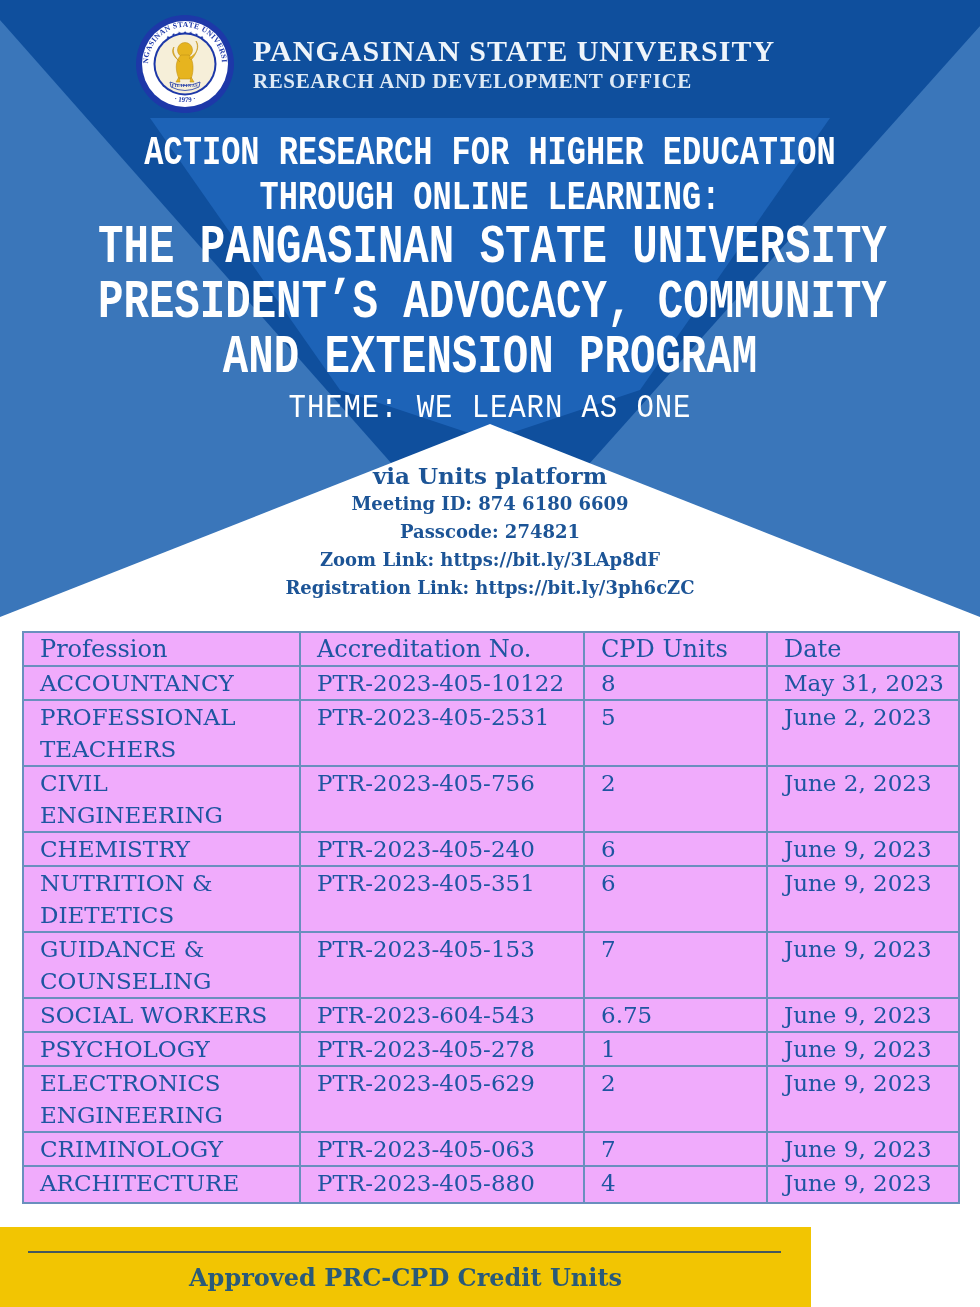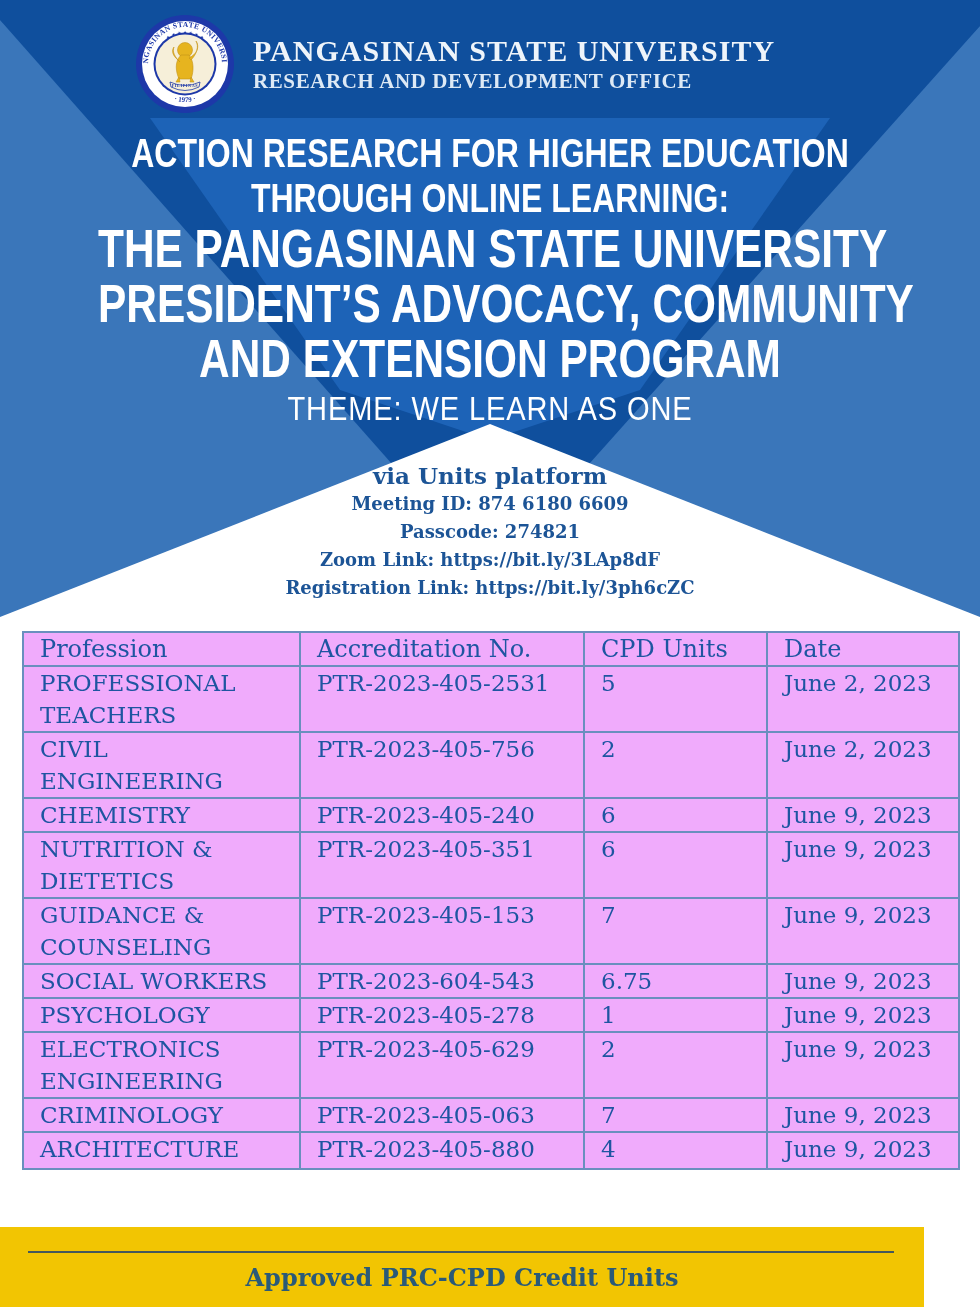--- a/index.html
+++ b/index.html
@@ -9,21 +9,21 @@
   #hero{position:absolute;top:0;left:0;width:980px;height:632px;}
   #hero svg.bg{position:absolute;top:0;left:0;}
   .brandbar{position:absolute;top:14px;left:135px;display:flex;align-items:center;}
   .seal{width:100px;height:100px;flex:0 0 auto;}
   .brandtext{margin-left:18px;color:#eef4fa;}
   .uni-name{font-family:"Liberation Serif","DejaVu Serif",serif;font-weight:700;
             font-size:30px;letter-spacing:1px;line-height:34px;}
   .office-name{font-family:"Liberation Serif","DejaVu Serif",serif;font-weight:700;
             font-size:21px;letter-spacing:0.6px;line-height:26px;color:#dde9f5;}
   .titleblock{position:absolute;top:131px;left:0;width:980px;text-align:center;color:#ffffff;
-              font-family:Liberation Sans, sans-serif;}
+              font-family:Liberation Mono, monospace;}
   .t-sm{font-size:40px;font-weight:700;line-height:45px;transform:scaleX(.80);transform-origin:50% 50%;
         white-space:nowrap;}
   .t-lg{font-size:53px;font-weight:700;line-height:55px;transform:scaleX(.80);transform-origin:50% 50%;
         white-space:nowrap;}
   .t-theme{margin-top:4px;font-size:33px;font-weight:400;line-height:38px;transform:scaleX(.88);
         transform-origin:50% 50%;white-space:nowrap;letter-spacing:1px;}
   .meeting{position:absolute;top:461px;left:0;width:980px;text-align:center;color:#1c5496;}
   .m-line{font-size:18px;line-height:28px;font-weight:700;}
   .m-plat{font-size:23px;line-height:29px;font-weight:700;}
   
@@ -31,21 +31,21 @@
             table-layout:fixed;background:#f0abfc;}
   table.cpd td,table.cpd th{border:2px solid #6a8fbe;color:#1e55a1;font-weight:400;
             font-size:23px;line-height:32px;text-align:left;vertical-align:top;
             padding:0 6px 0 16px;overflow:hidden;}
   table.cpd th{font-size:24px;}
   col.c1{width:277px;} col.c2{width:284px;} col.c3{width:183px;} col.c4{width:192px;}
   tr.h33{height:33px;} tr.h66{height:66px;} tr.h37{height:37px;}
   td.prof{white-space:pre-line;}
   td.date,th.date{padding-left:20px;}
   
-  #footer{position:absolute;top:1227px;left:0;width:924px;height:80px;background:#f2c502;}
+  #footer{position:absolute;top:1227px;left:0;width:811px;height:80px;background:#f2c502;}
   #footer .rule{position:absolute;top:24px;left:28px;right:30px;border-top:2px solid #44585c;}
   #footer .note{position:absolute;top:36px;left:0;width:100%;text-align:center;
                 font-weight:700;font-size:24px;color:#2a5a78;}
 </style>
 </head>
 <body>
 
 <div id="page">
 
   <div id="hero">
@@ -121,20 +121,26 @@
         <col class="c3">
         <col class="c4">
       </colgroup>
     <tbody>
         <tr class="h33">
       <th>Profession</th>
       <th>Accreditation No.</th>
       <th>CPD Units</th>
       <th class="date">Date</th>
     </tr>
+    <tr class="h33">
+      <td class="prof">ACCOUNTANCY</td>
+      <td>PTR-2023-405-10122</td>
+      <td>8</td>
+      <td class="date">May 31, 2023</td>
+    </tr>
     <tr class="h66">
       <td class="prof">PROFESSIONAL
 TEACHERS</td>
       <td>PTR-2023-405-2531</td>
       <td>5</td>
       <td class="date">June 2, 2023</td>
     </tr>
     <tr class="h66">
       <td class="prof">CIVIL
 ENGINEERING</td>

